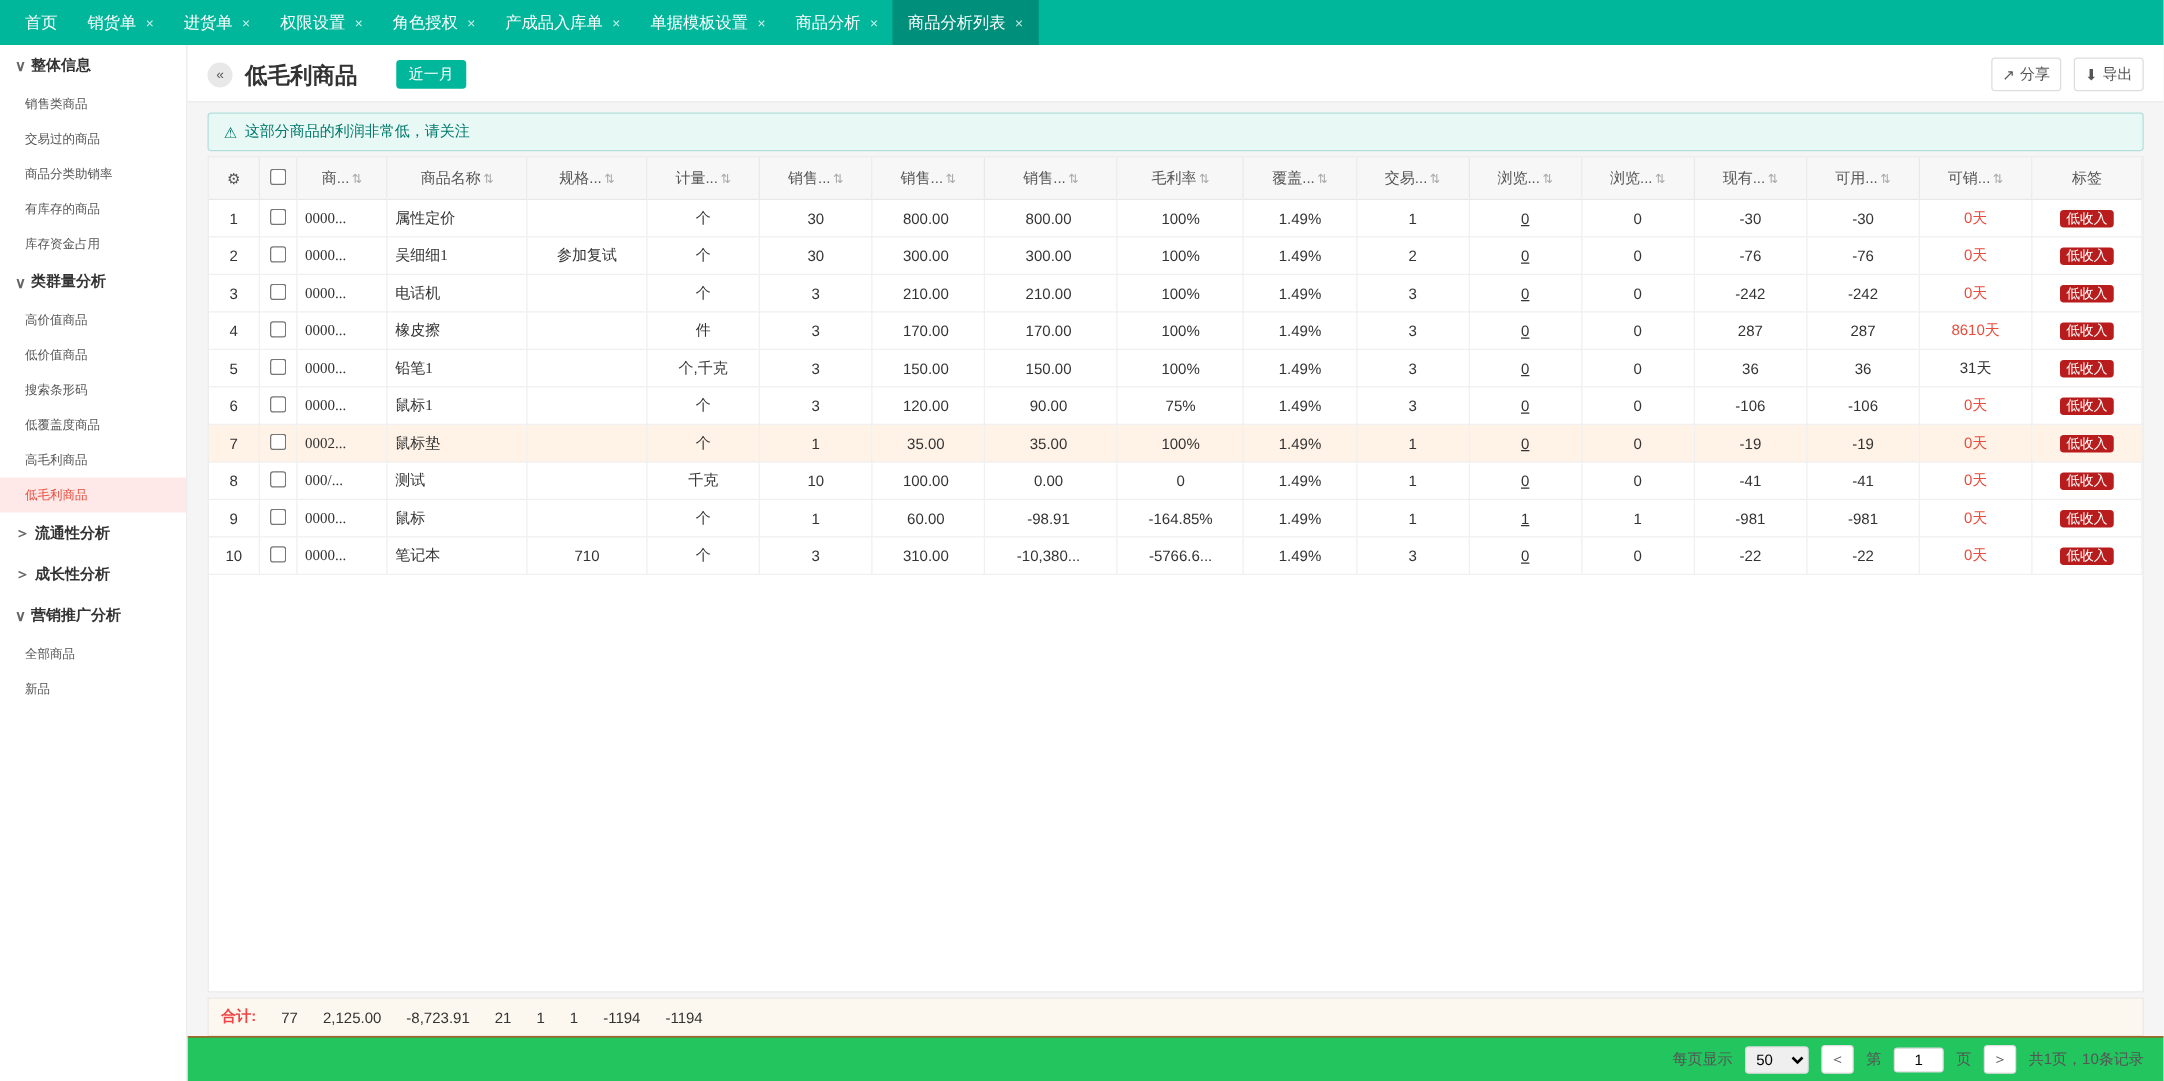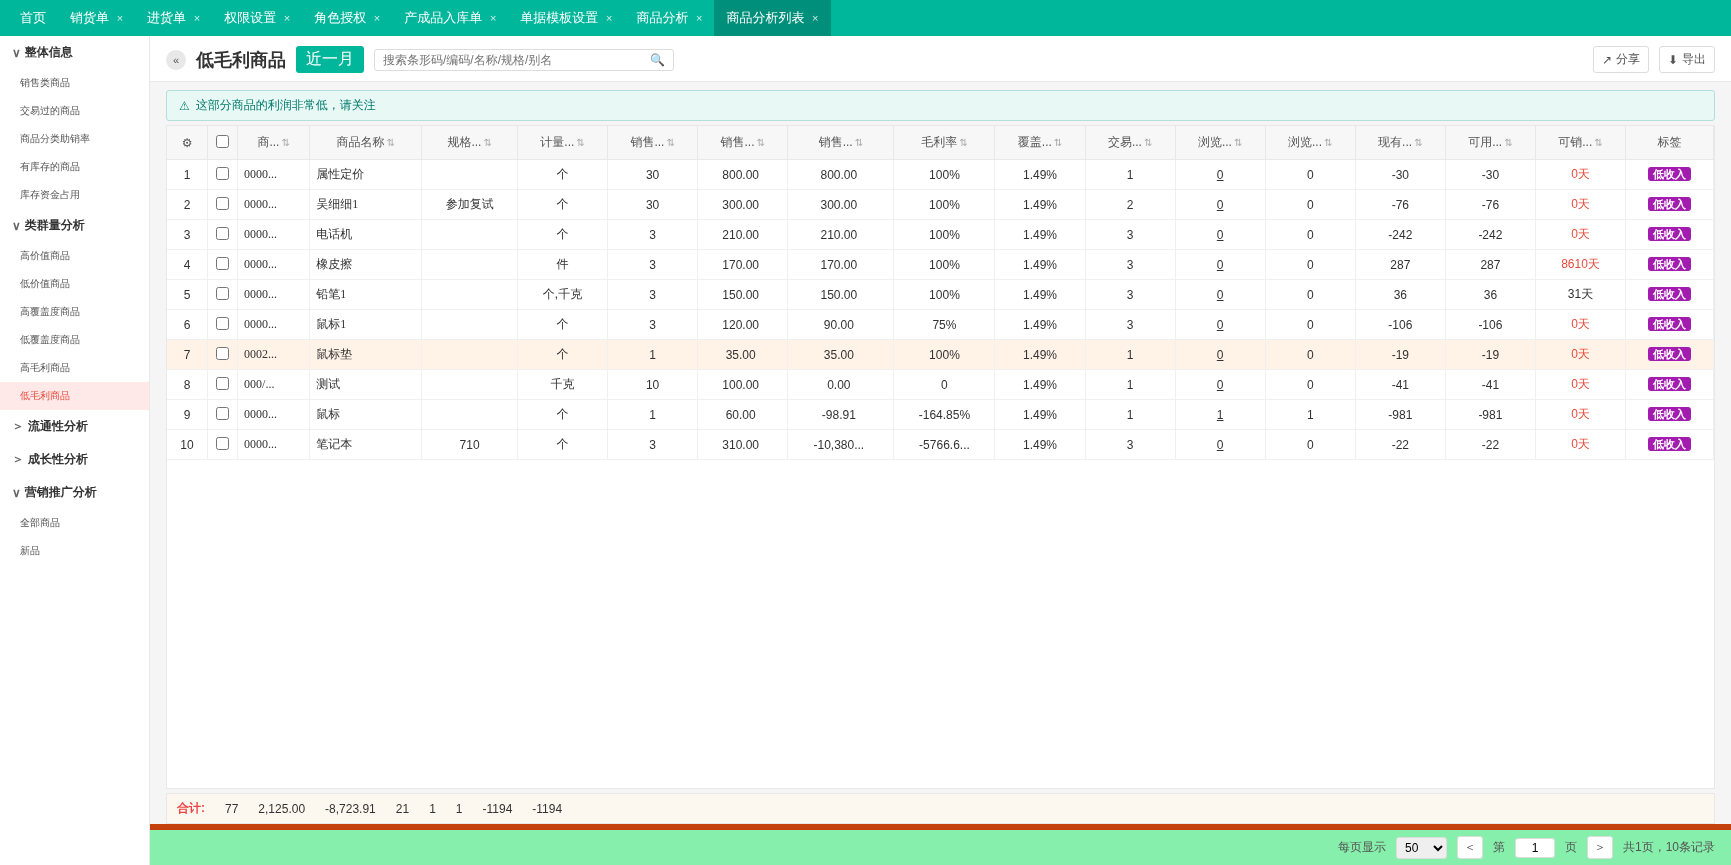--- a/index.html
+++ b/index.html
@@ -76,22 +76,23 @@
       font-size: 18px;
       font-weight: bold;
       color: #333;
     }
     .period-btn {
       background: #00b69b;
       color: #fff;
       border: none;
       border-radius: 3px;
       padding: 3px 10px;
-      font-size: 16px;
-      cursor: pointer;
+      font-size: 12px;
+      cursor: pointer;
+      margin-left: 21px;
     }
     .search-box {
       display: flex;
       align-items: center;
       border: 1px solid #ddd;
       border-radius: 3px;
       padding: 3px 8px;
       flex: 1;
       max-width: 300px;
       background: #fff;
@@ -162,26 +163,25 @@
     th .sort-icon { color: #aaa; margin-left: 2px; font-size: 10px; }
     td {
       padding: 6px 6px;
       text-align: center;
       border-bottom: 1px solid #f0f0f0;
       border-right: 1px solid #f0f0f0;
       white-space: nowrap;
     }
     tr.selected td { background: #fff3e8; }
     .tag-red {
-      background: #a21caf;
+      background: #b91c1c;
       color: #fff;
       border-radius: 3px;
       padding: 1px 5px;
       font-size: 11px;
-      font-weight: bold;
     }
     .text-red { color: #e74c3c; }
     .text-underline { text-decoration: underline; cursor: pointer; }
     .checkbox-cell { width: 30px; }
     td.num { padding-right: 10px; }
     td.left { text-align: left; font-family: Liberation Serif, serif; }
 
     
     .footer-total {
       display: flex;
@@ -194,22 +194,22 @@
       gap: 20px;
     }
     .footer-total .label { color: #ef4444; font-weight: bold; }
     .footer-total .val { color: #333; }
 
     
     .pagination-bar {
       display: flex;
       align-items: center;
       padding: 6px 16px;
-      background: #86efac;
-      border-top: 6px solid #c2410c;
+      background: #22c55e;
+      border-top: 1px solid #c2410c;
       justify-content: flex-end;
       gap: 10px;
       font-size: 12px;
       color: #555;
     }
     .pagination-bar select {
       border: 1px solid #ddd;
       border-radius: 3px;
       padding: 2px 4px;
       font-size: 12px;
@@ -274,21 +274,21 @@
     <div class="sidebar-item">商品分类助销率</div>
     <div class="sidebar-item">有库存的商品</div>
     <div class="sidebar-item">库存资金占用</div>
 
     <div class="sidebar-group-header">
       <span class="arrow">∨</span>
       <span>类群量分析</span>
     </div>
     <div class="sidebar-item">高价值商品</div>
     <div class="sidebar-item">低价值商品</div>
-    <div class="sidebar-item">高覆盖度商品</div>
+    <div class="sidebar-item">搜索条形码</div>
     <div class="sidebar-item">低覆盖度商品</div>
     <div class="sidebar-item">高毛利商品</div>
     <div class="sidebar-item active">低毛利商品</div>
 
     <div class="sidebar-group-header">
       <span class="arrow">＞</span>
       <span>流通性分析</span>
     </div>
 
     <div class="sidebar-group-header">
@@ -303,24 +303,20 @@
     <div class="sidebar-item">全部商品</div>
     <div class="sidebar-item">新品</div>
   </aside>
 
   <main class="main-content">
 
     <div class="page-header">
       <div class="collapse-btn">«</div>
       <span class="page-title">低毛利商品</span>
       <button class="period-btn">近一月</button>
-      <div class="search-box">
-        <input type="text" placeholder="搜索条形码/编码/名称/规格/别名" style="">
-        <span class="search-icon">🔍</span>
-      </div>
       <div class="header-actions">
         <button class="header-btn">
           <span>↗</span>
           <span>分享</span>
         </button>
         <button class="header-btn">
           <span>⬇</span>
           <span>导出</span>
         </button>
       </div>

